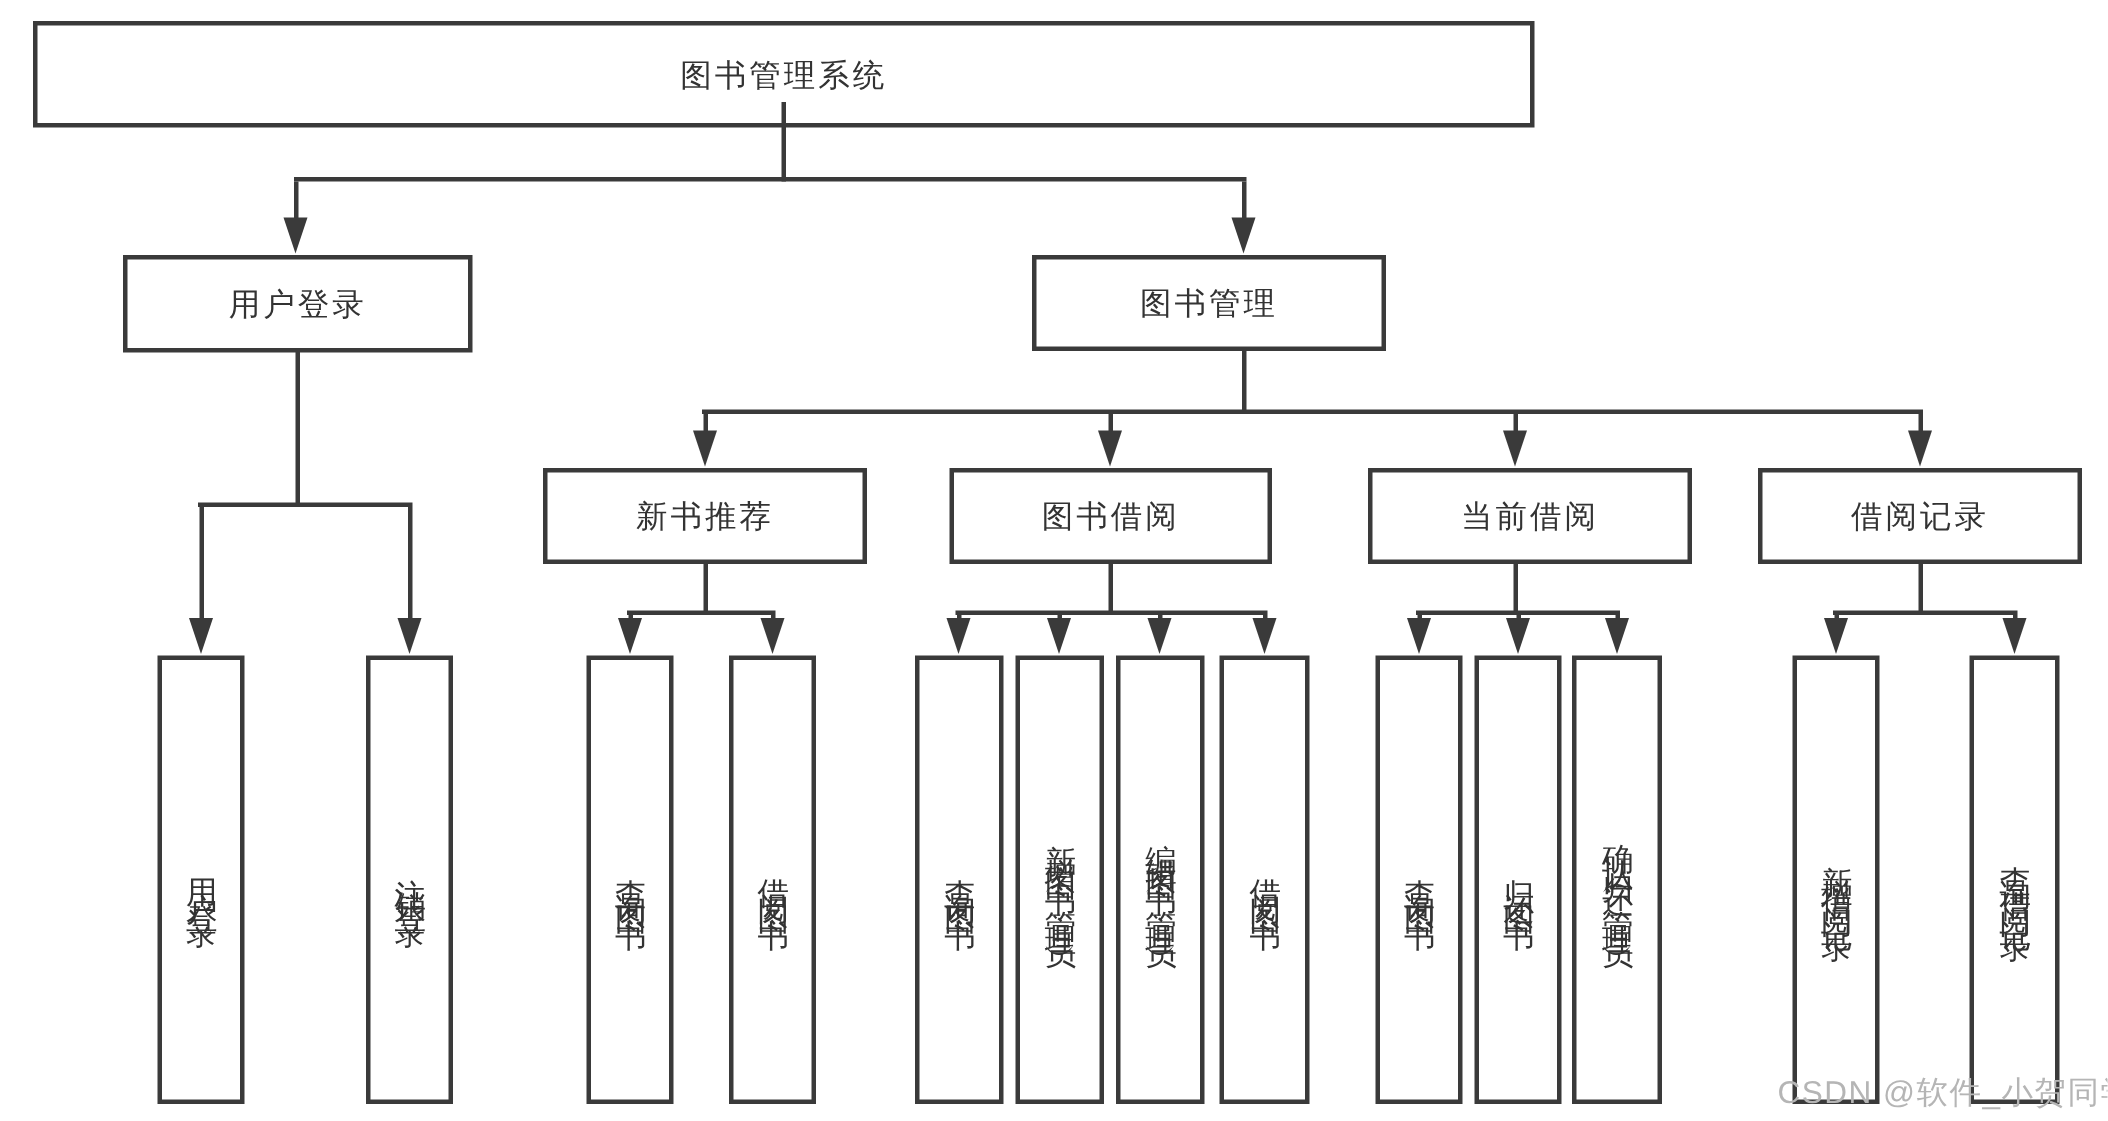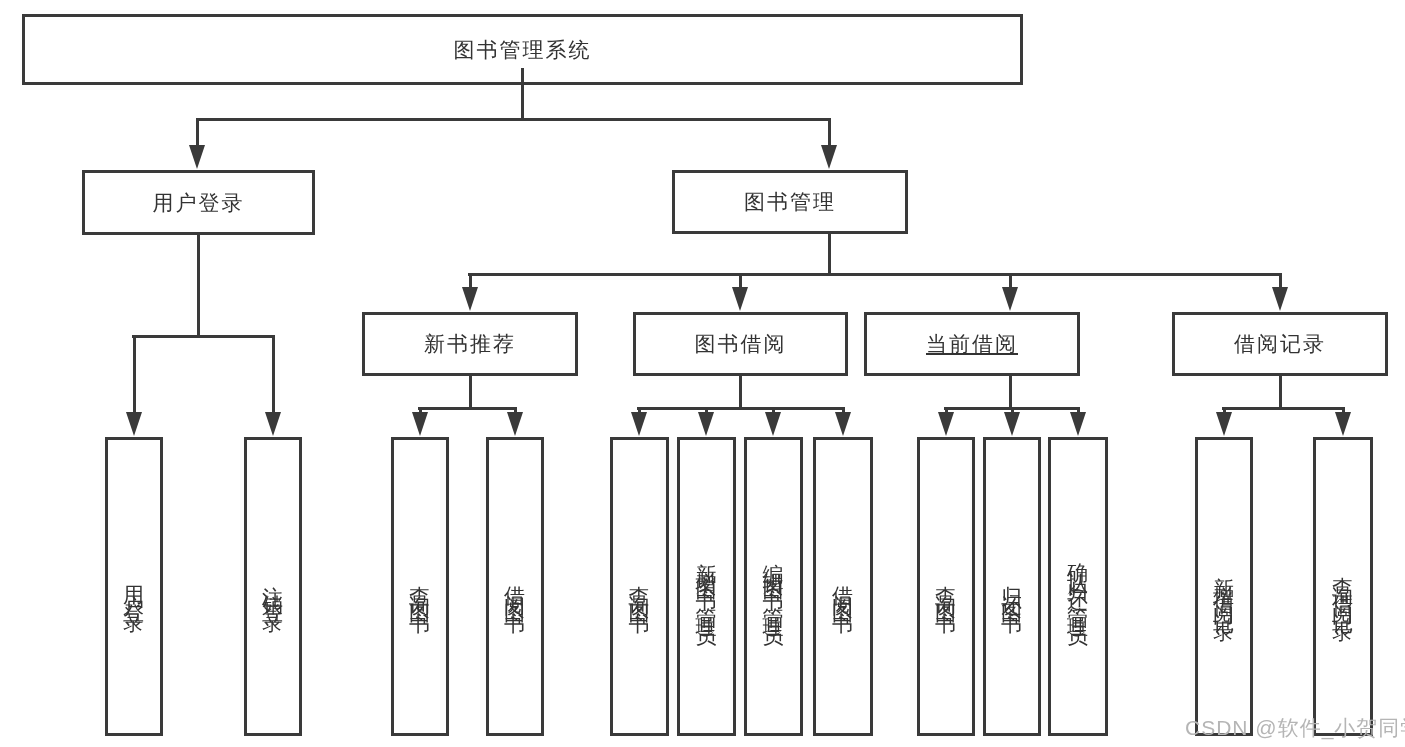--- a/index.html
+++ b/index.html
@@ -48,31 +48,31 @@
 
 <div class="stage">
 
   <div class="hbox" style="left:22px;top:14px;width:1001px;height:71px;">
     <span>图书管理系统</span>
   </div>
 
   <div class="hbox" style="left:82px;top:170px;width:233px;height:65px;">
     <span>用户登录</span>
   </div>
-  <div class="hbox" style="left:672px;top:170px;width:236px;height:64px;">
+  <div class="hbox" style="left:688px;top:170px;width:236px;height:64px;">
     <span>图书管理</span>
   </div>
 
   <div class="hbox" style="left:633px;top:312px;width:215px;height:64px;">
     <span>图书借阅</span>
   </div>
   <div class="hbox" style="left:362px;top:312px;width:216px;height:64px;">
     <span>新书推荐</span>
   </div>
-  <div class="hbox" style="left:864px;top:312px;width:216px;height:64px;text-decoration:underline;">
+  <div class="hbox" style="left:912px;top:312px;width:216px;height:64px;">
     <span>当前借阅</span>
   </div>
   <div class="hbox" style="left:1172px;top:312px;width:216px;height:64px;">
     <span>借阅记录</span>
   </div>
 
   <div class="vbox" style="left:105px;top:437px;width:58px;height:299px;">
     <span>用户登录</span>
   </div>
   <div class="vbox" style="left:244px;top:437px;width:58px;height:299px;">

